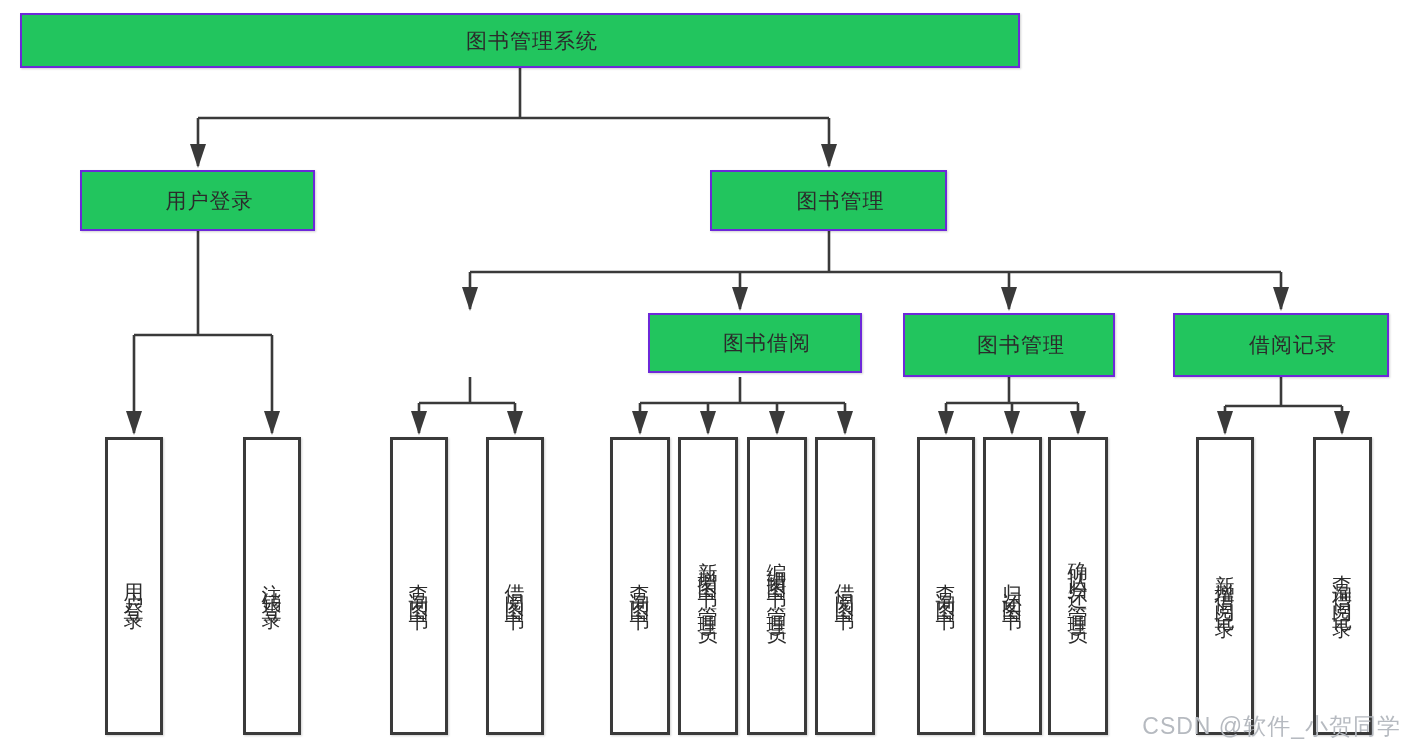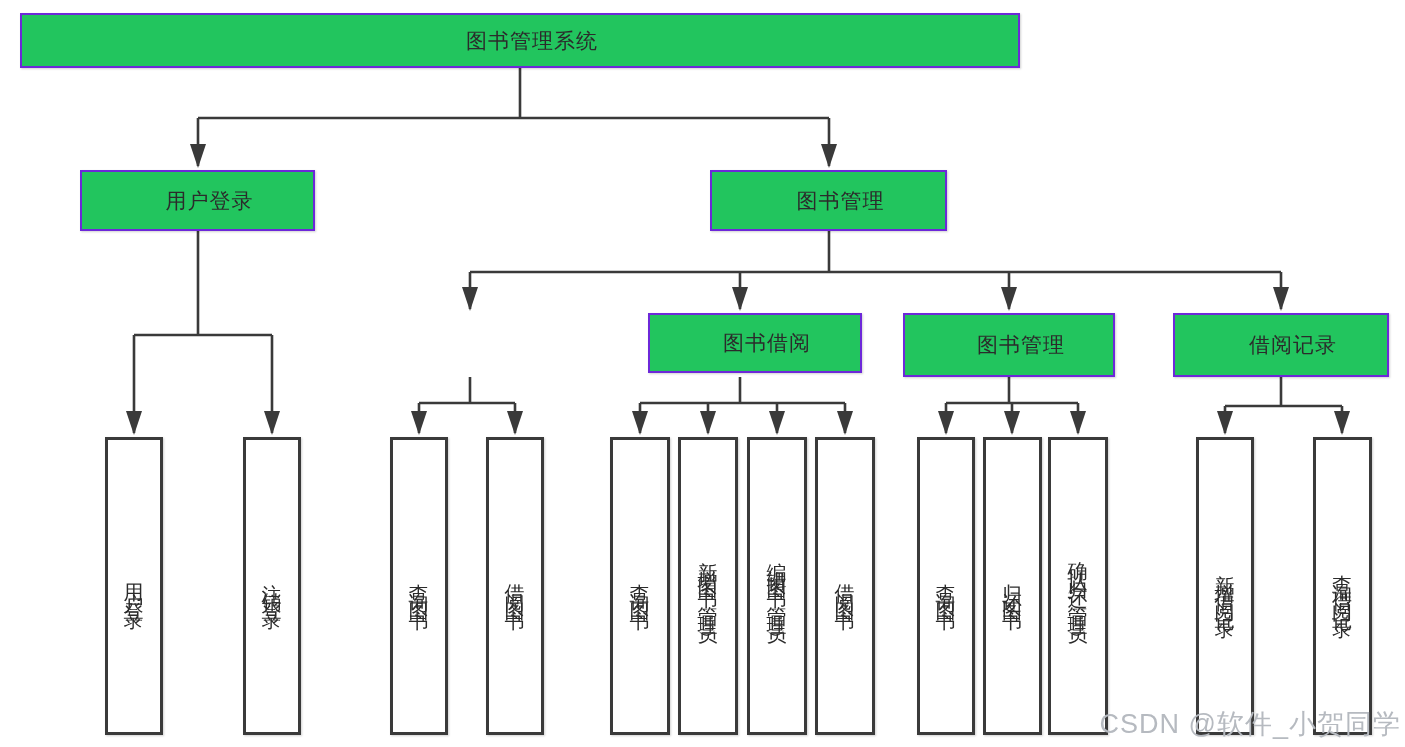--- a/index.html
+++ b/index.html
@@ -49,21 +49,21 @@
     text-orientation: mixed;
     font-size: 20px;
     letter-spacing: 9px;
     color: #2b2b2b;
     line-height: 1;
   }
   .watermark {
     position: absolute;
     right: 4px;
     bottom: 5px;
-    font-size: 27px;
+    font-size: 23px;
     color: #b6bac0;
     letter-spacing: 1px;
     z-index: 20;
     white-space: nowrap;
   }
 </style>
 </head>
 <body>
 
 <div class="stage">

